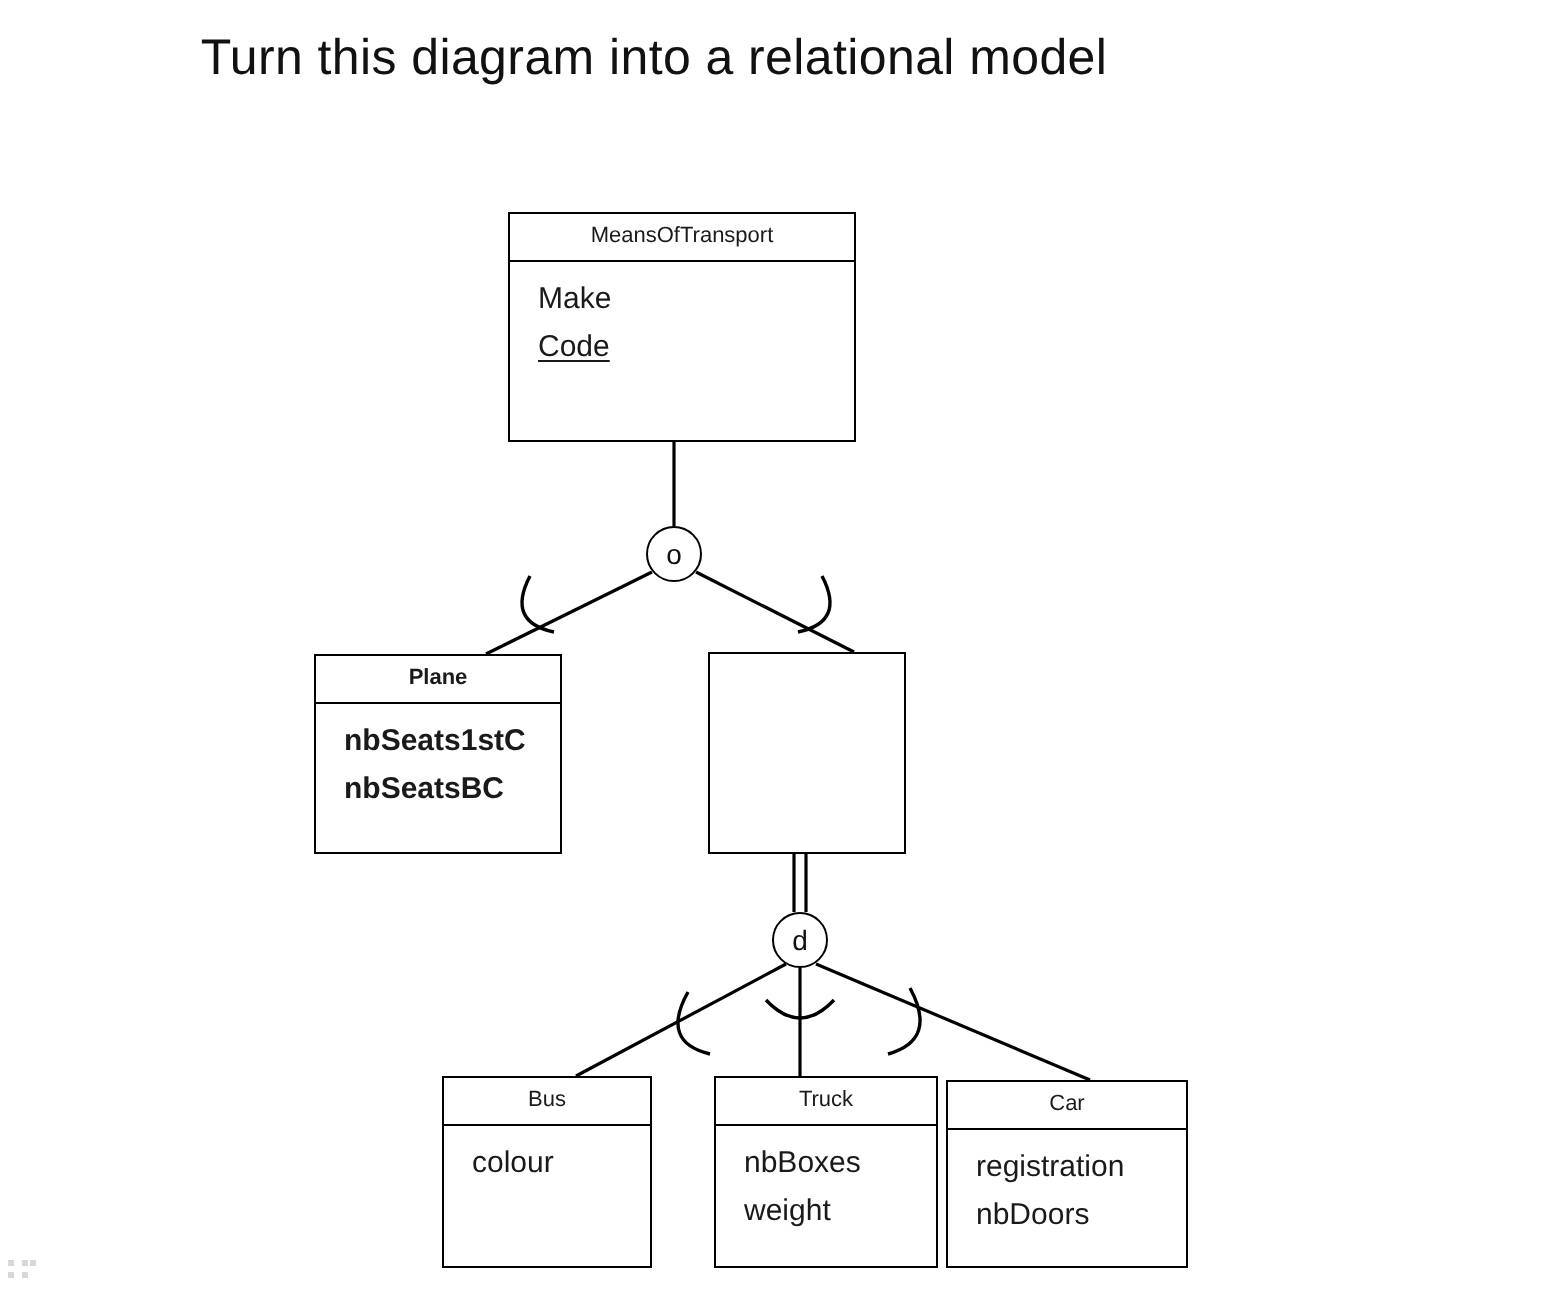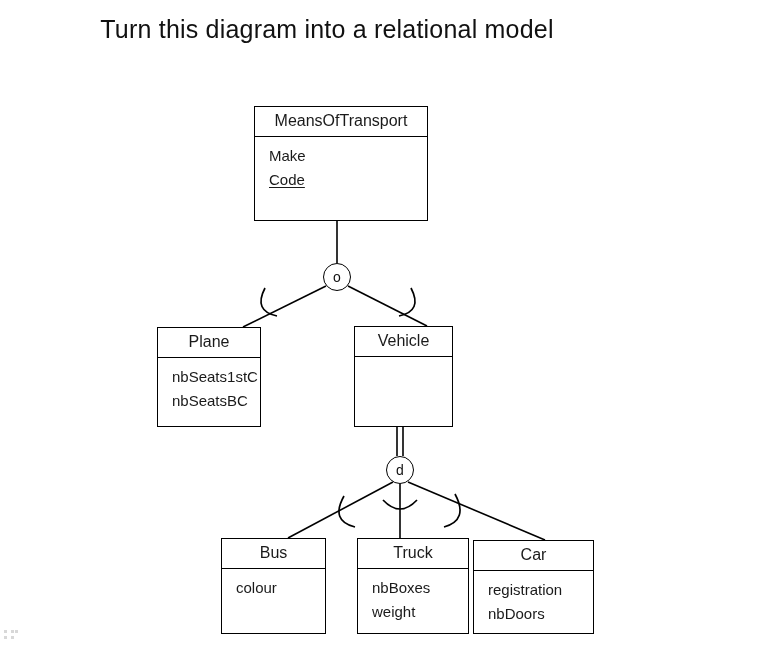--- a/index.html
+++ b/index.html
@@ -42,21 +42,21 @@
   .entity {
     position: absolute;
     box-sizing: border-box;
     border: 1.6px solid #000000;
     background: #ffffff;
   }
   .entity-name {
     box-sizing: border-box;
     width: 100%;
     text-align: center;
-    font-size: 16px;
+    font-size: 11px;
     padding: 5px 4px 6px 4px;
     border-bottom: 1.6px solid #000000;
     color: #1a1a1a;
     white-space: nowrap;
   }
   .entity-attrs {
     box-sizing: border-box;
     padding: 7px 0 0 14px;
   }
   .attr {
@@ -133,30 +133,29 @@
     <div class="entity-attrs">
       <div class="attr">Make</div>
       <div class="attr pk">Code</div>
     </div>
   </div>
 
   <div class="gen-circle" style="left:323px; top:263px; width:28px; height:28px;">
     <span>o</span>
   </div>
 
-  <div class="entity" style="left:157px; top:327px; width:104px; height:100px;">
+  <div class="entity" style="left:157px; top:327px; width:124px; height:100px;font-weight:bold;">
     <div class="entity-name">Plane</div>
     <div class="entity-attrs">
       <div class="attr">nbSeats1stC</div>
       <div class="attr">nbSeatsBC</div>
     </div>
   </div>
 
   <div class="entity" style="left:354px; top:326px; width:99px; height:101px;">
-    <div class="entity-name">Vehicle</div>
   </div>
 
   <div class="gen-circle" style="left:386px; top:456px; width:28px; height:28px;">
     <span>d</span>
   </div>
 
   <div class="entity" style="left:221px; top:538px; width:105px; height:96px;">
     <div class="entity-name">Bus</div>
     <div class="entity-attrs">
       <div class="attr">colour</div>

